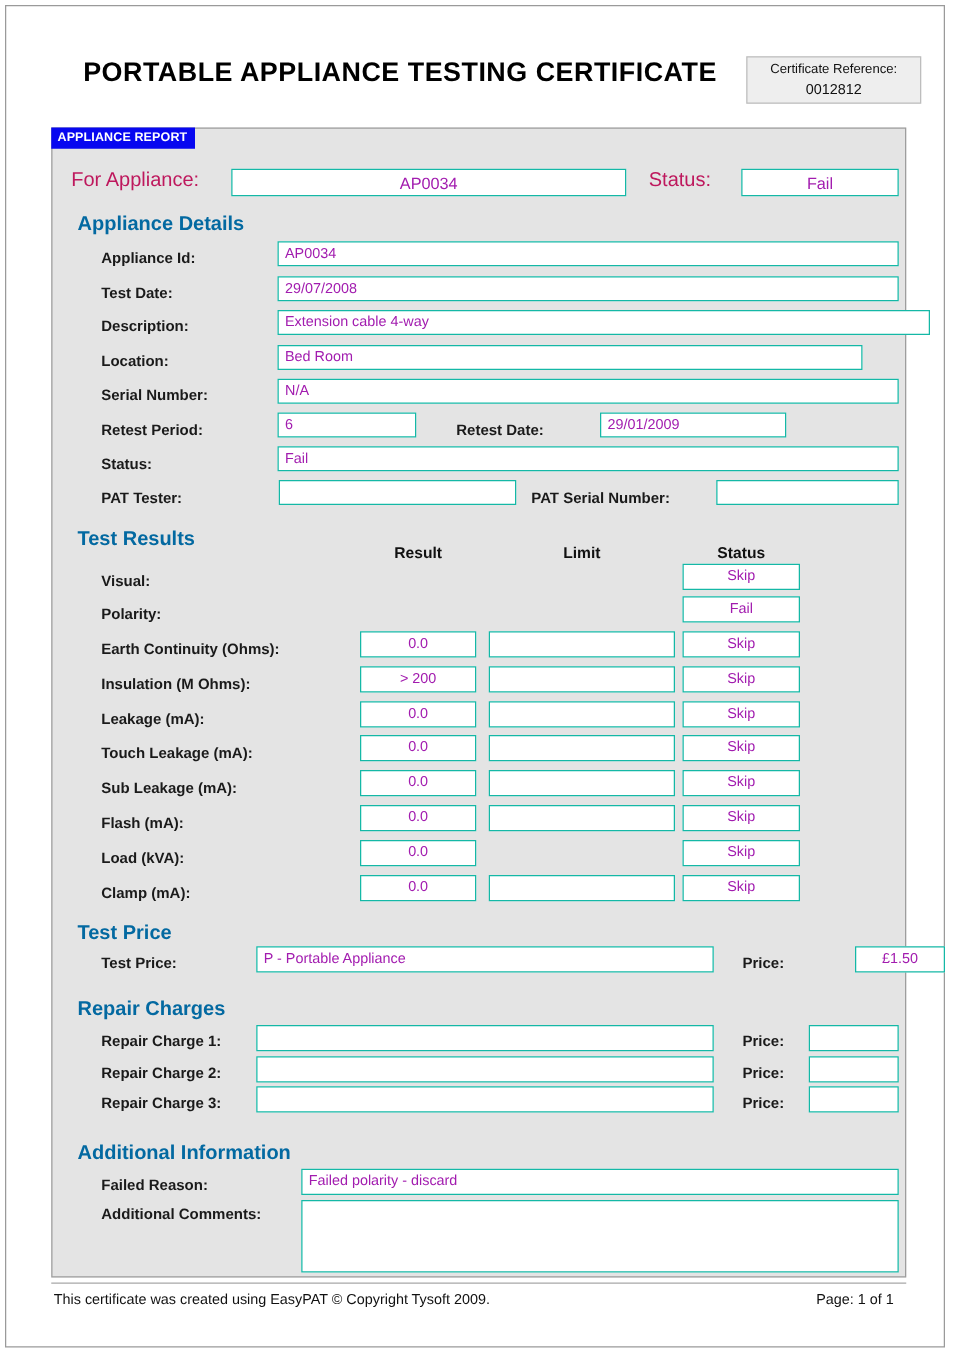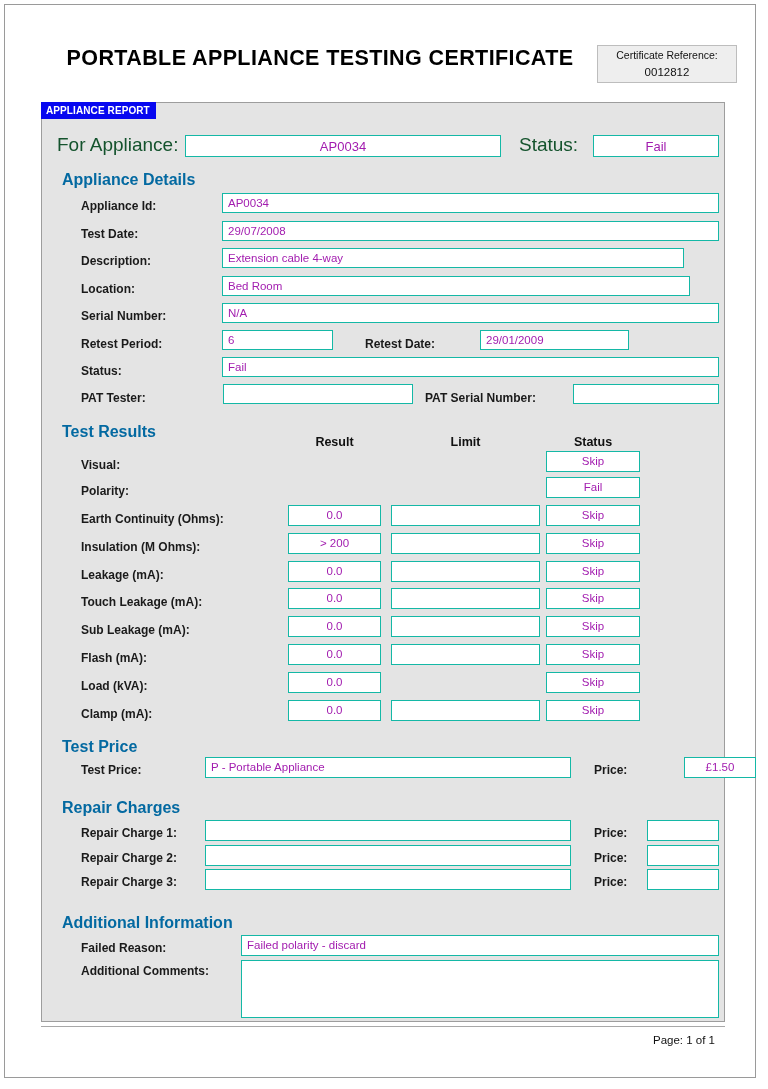--- a/index.html
+++ b/index.html
@@ -92,23 +92,23 @@
   .lbl {
     position: absolute;
     font-size: 12px;
     font-weight: bold;
     color: #1a1a1a;
     white-space: nowrap;
     line-height: 16px;
   }
   .lbl-reg {
     position: absolute;
-    font-size: 19px;
+    font-size: 16px;
     font-weight: normal;
-    color: #14532d;
+    color: #be185d;
     white-space: nowrap;
     line-height: 18px;
   }
   .sec-head {
     position: absolute;
     font-size: 16px;
     font-weight: bold;
     color: #0369a1;
     white-space: nowrap;
     line-height: 16px;
@@ -196,21 +196,21 @@
 
   <div class="sec-head" style="left:57px; top:167px;">Appliance Details</div>
 
   <div class="lbl" style="left:76px; top:193px;">Appliance Id:</div>
   <div class="fld" style="left:217px; top:188px; width:497px; height:20px;">AP0034</div>
 
   <div class="lbl" style="left:76px; top:221px;">Test Date:</div>
   <div class="fld" style="left:217px; top:216px; width:497px; height:20px;">29/07/2008</div>
 
   <div class="lbl" style="left:76px; top:248px;">Description:</div>
-  <div class="fld" style="left:217px; top:243px; width:462px; height:20px;">Extension cable 4-way</div>
+  <div class="fld" style="left:217px; top:243px; width:522px; height:20px;">Extension cable 4-way</div>
 
   <div class="lbl" style="left:76px; top:276px;">Location:</div>
   <div class="fld" style="left:217px; top:271px; width:468px; height:20px;">Bed Room</div>
 
   <div class="lbl" style="left:76px; top:303px;">Serial Number:</div>
   <div class="fld" style="left:217px; top:298px; width:497px; height:20px;">N/A</div>
 
   <div class="lbl" style="left:76px; top:331px;">Retest Period:</div>
   <div class="fld" style="left:217px; top:325px; width:111px; height:20px;">6</div>
   <div class="lbl" style="left:360px; top:331px;">Retest Date:</div>
@@ -300,15 +300,16 @@
 
   <div class="sec-head" style="left:57px; top:910px;">Additional Information</div>
 
   <div class="lbl" style="left:76px; top:935px;">Failed Reason:</div>
   <div class="fld" style="left:236px; top:930px; width:478px; height:21px;">Failed polarity - discard</div>
 
   <div class="lbl" style="left:76px; top:958px;">Additional Comments:</div>
   <div class="fld ta" style="left:236px; top:955px; width:478px; height:58px;"></div>
 
   <div class="footer-rule"></div>
+  <div class="footer-left">This certificate was created using EasyPAT © Copyright Tysoft 2009.</div>
   <div class="footer-right">Page: 1 of 1</div>
 
 </div>
 
 </body></html>

